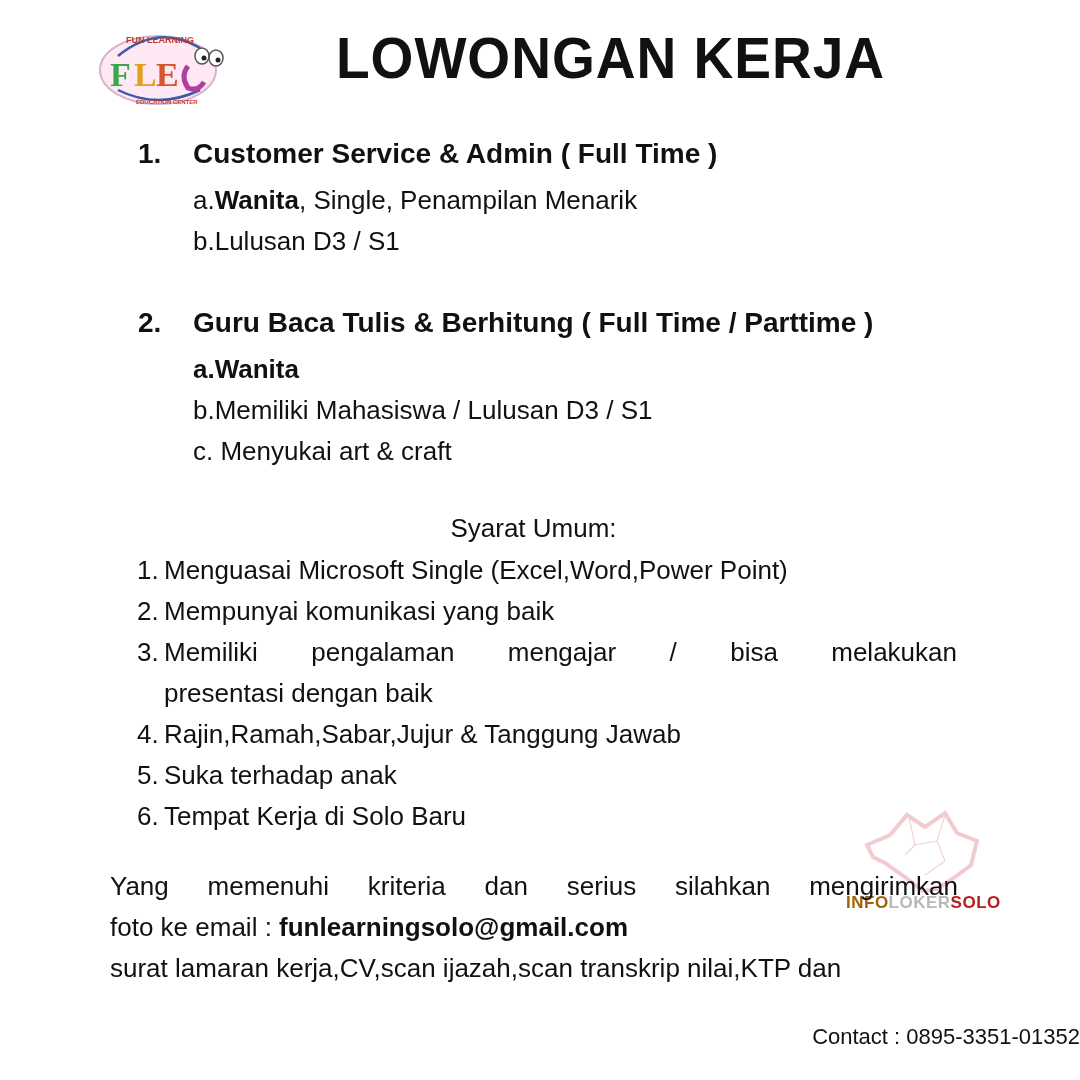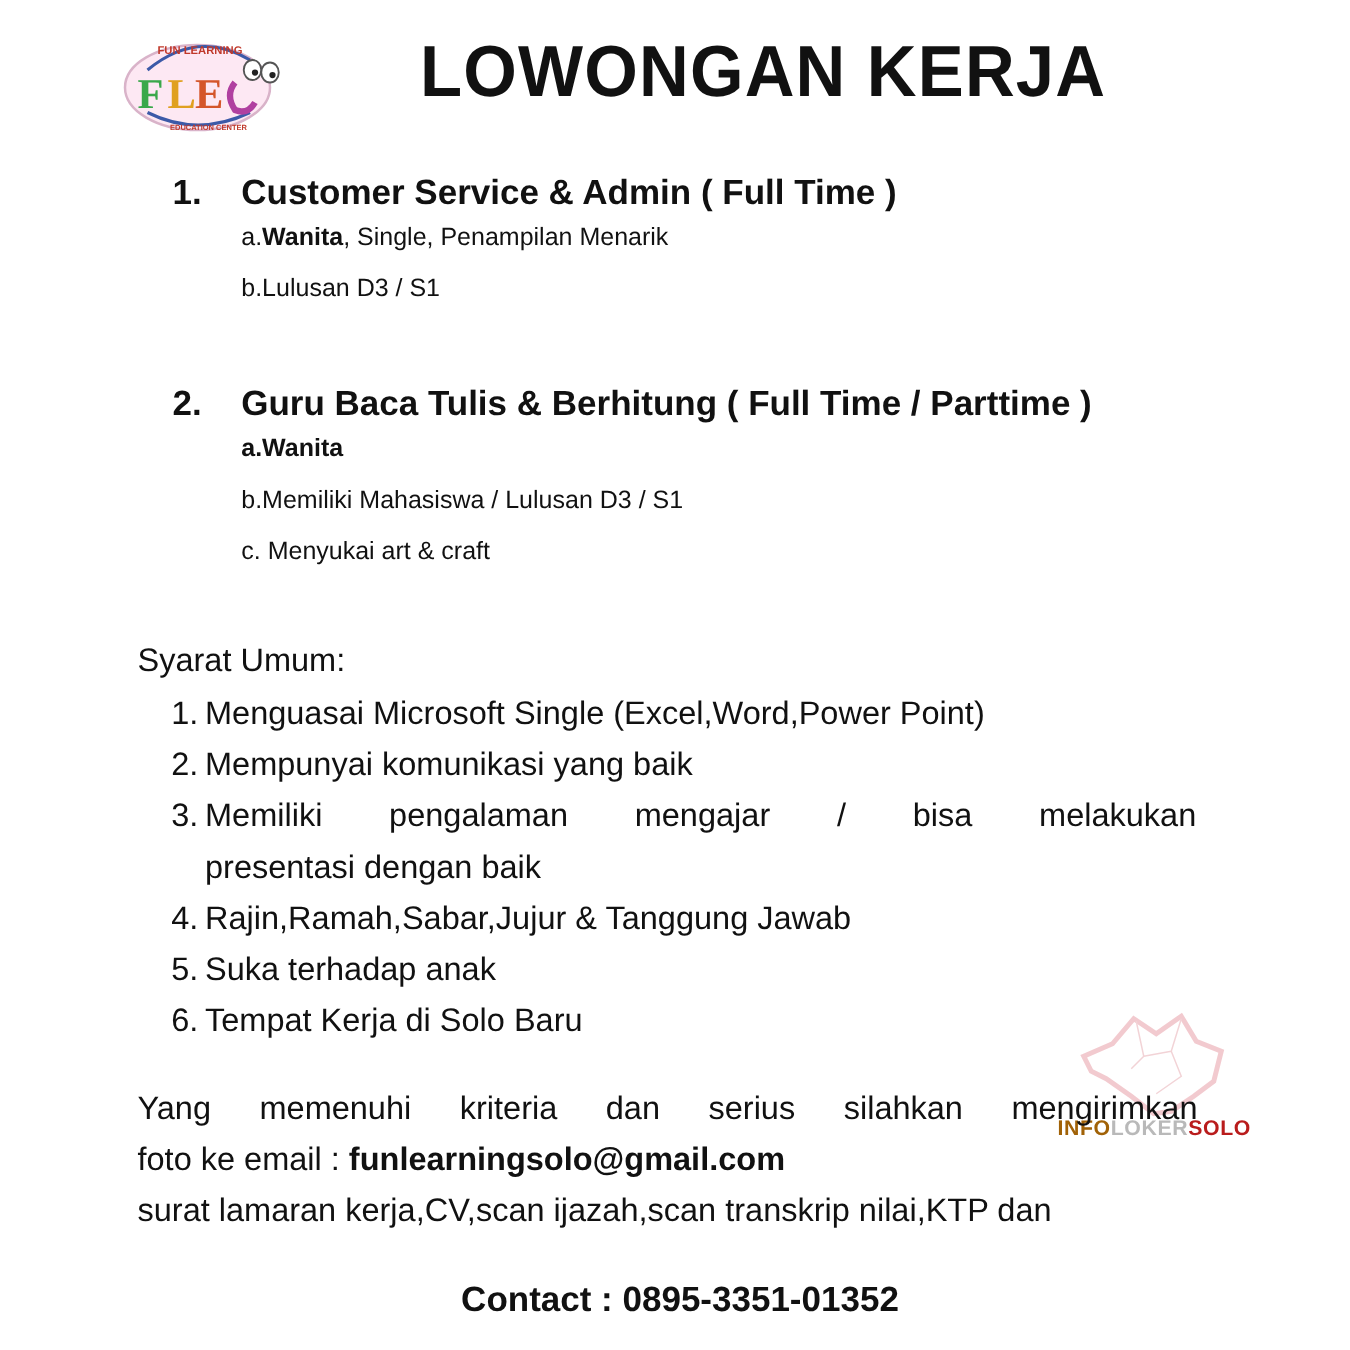--- a/index.html
+++ b/index.html
@@ -4,34 +4,34 @@
 <style>
   html, body { margin:0; padding:0; background:#ffffff; }
   body { width:1080px; height:1080px; position:relative; overflow:hidden;
          font-family:"Liberation Sans", "DejaVu Sans", sans-serif; color:#111; }
   .logo { position:absolute; left:96px; top:18px; width:135px; height:95px; }
   .title { position:absolute; left:336px; top:24px; font-size:58px; font-weight:bold;
            letter-spacing:1px; color:#111; transform:scaleX(0.95); transform-origin:left; }
   .job { position:absolute; left:138px; font-size:28px; }
   .job .head { font-weight:bold; display:flex; }
   .job .num { width:55px; }
-  .job .req { margin-left:55px; line-height:41px; font-size:20px; }
+  .job .req { margin-left:55px; margin-top:10px; line-height:41px; font-size:26px; }
   .job .req div { white-space:nowrap; }
   .b { font-weight:bold; }
   .syarat { position:absolute; left:110px; top:510px; font-size:26px; }
-  .syarat .lbl { line-height:36px; }
+  .syarat .lbl { line-height:36px;text-align:center; }
   .syarat ol { list-style:none; margin:4px 0 0 27px; padding:0; width:820px; }
   .syarat li { line-height:41px; display:flex; }
   .syarat li .n { width:27px; flex:none; }
   .syarat li .t { flex:1; }
   .just { text-align:justify; text-align-last:justify; }
   .closing { position:absolute; left:110px; top:866px; width:848px; font-size:26px; line-height:41px; }
   .closing .l1 { text-align:justify; text-align-last:justify; }
-  .contact { position:absolute; left:0; right:0; top:1024px; text-align:center;
-             font-size:28px; font-weight:bold; padding-left:8px; }
+  .contact { position:absolute; left:0; right:0; top:1024px; text-align:right;
+             font-size:22px; font-weight:normal; padding-left:8px; }
   .watermark { position:absolute; left:845px; top:805px; width:170px; height:110px; opacity:0.55; }
   .wm-text { position:absolute; left:846px; top:893px; font-size:17px; font-weight:bold; letter-spacing:0.5px; }
 </style>
 </head>
 <body>
 
 <div class="logo">
   <svg width="135" height="95" viewBox="0 0 135 95">
     <ellipse cx="62" cy="52" rx="58" ry="34" fill="#fde8f3" stroke="#d9b3c9" stroke-width="2"></ellipse>
     <path d="M22 38 Q62 5 104 30" fill="none" stroke="#3c5aa8" stroke-width="2.5"></path>

